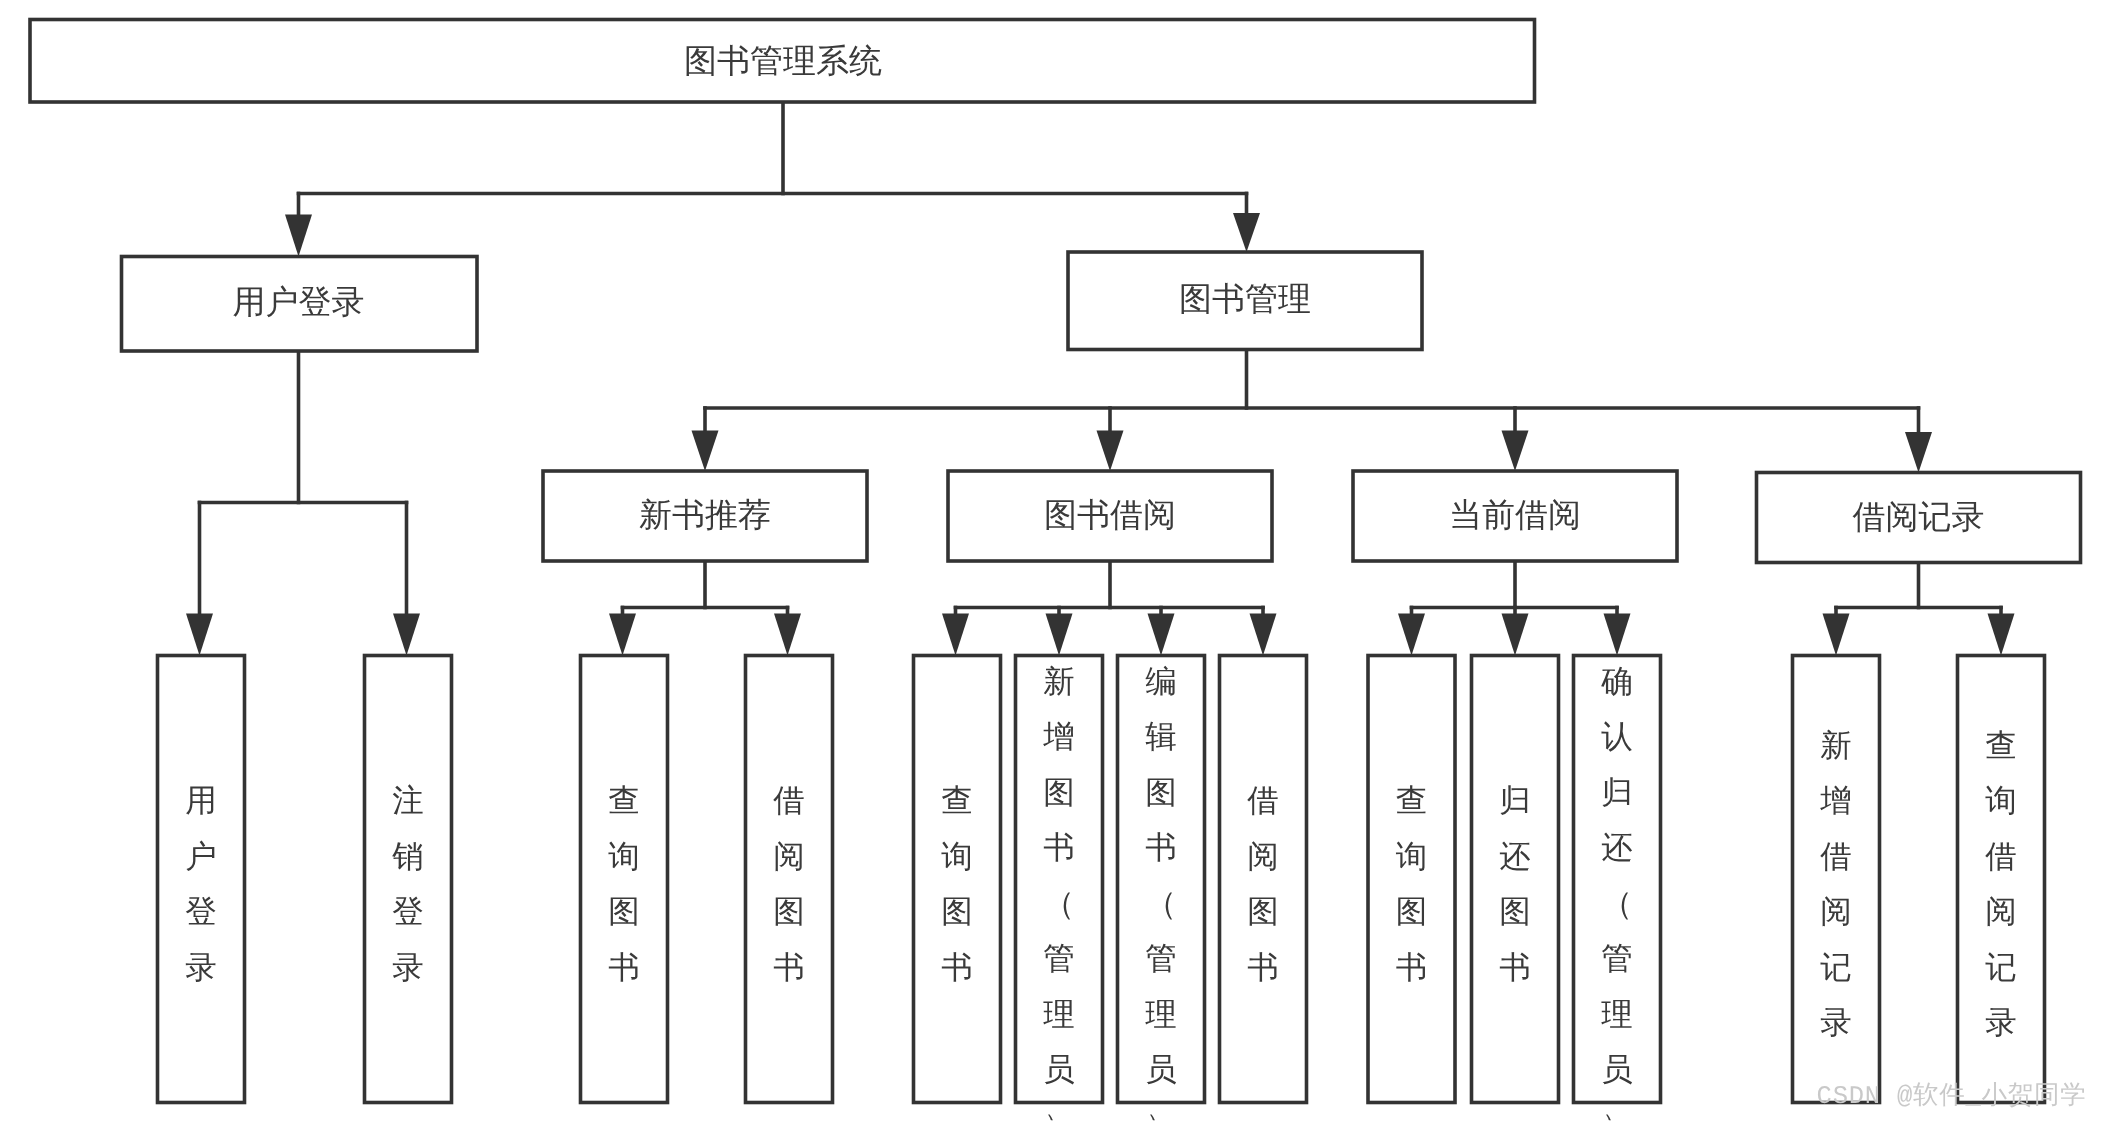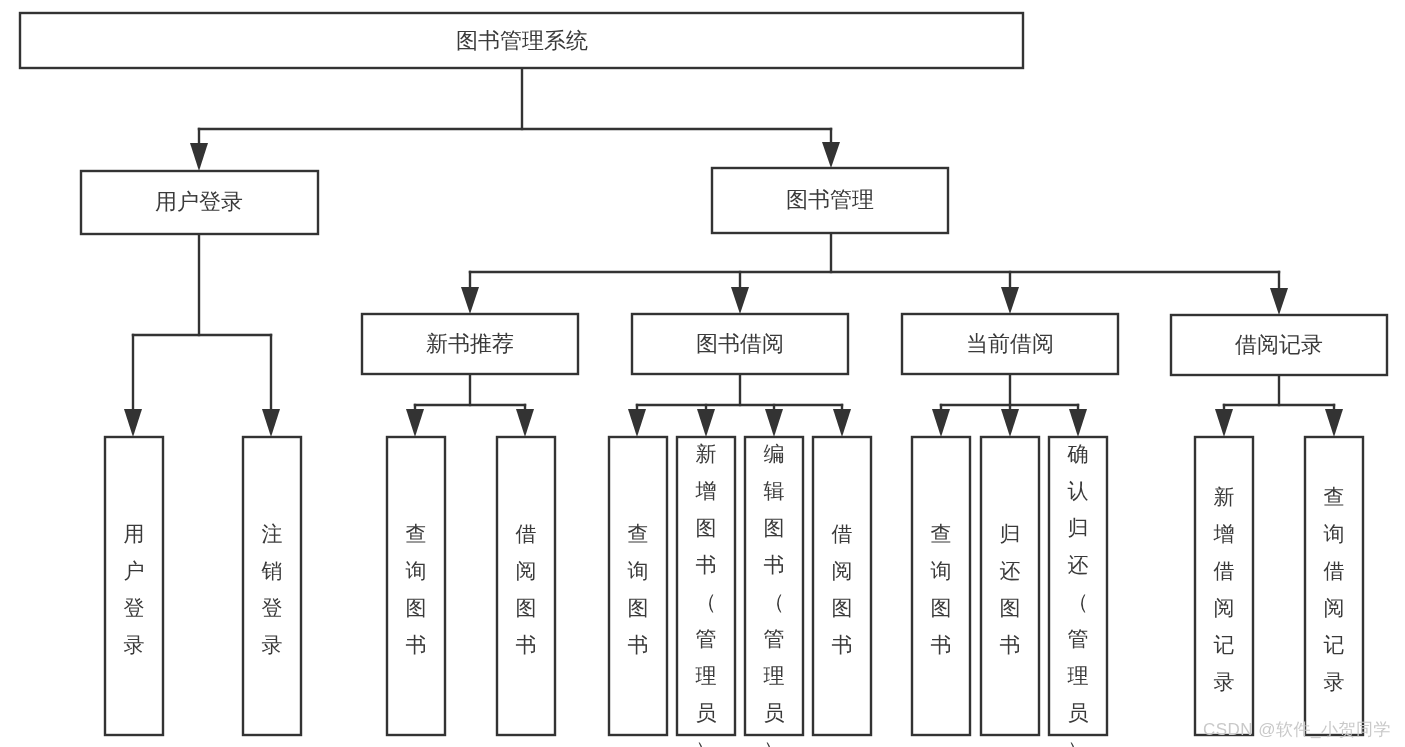--- a/index.html
+++ b/index.html
@@ -53,21 +53,21 @@
     font-family: "Liberation Sans", "DejaVu Sans", sans-serif;
     font-size: 21px;
     text-anchor: middle;
   }
   .watermark {
     position: absolute;
     right: 14px;
     bottom: 6px;
     color: #c9c9c9;
     font-size: 17px;
-    font-family: Liberation Sans, sans-serif;
+    font-family: Liberation Mono, monospace;
     letter-spacing: 0.5px;
     white-space: nowrap;
     user-select: none;
   }
 </style>
 </head>
 <body>
 
 <div id="diagram-root">
 

